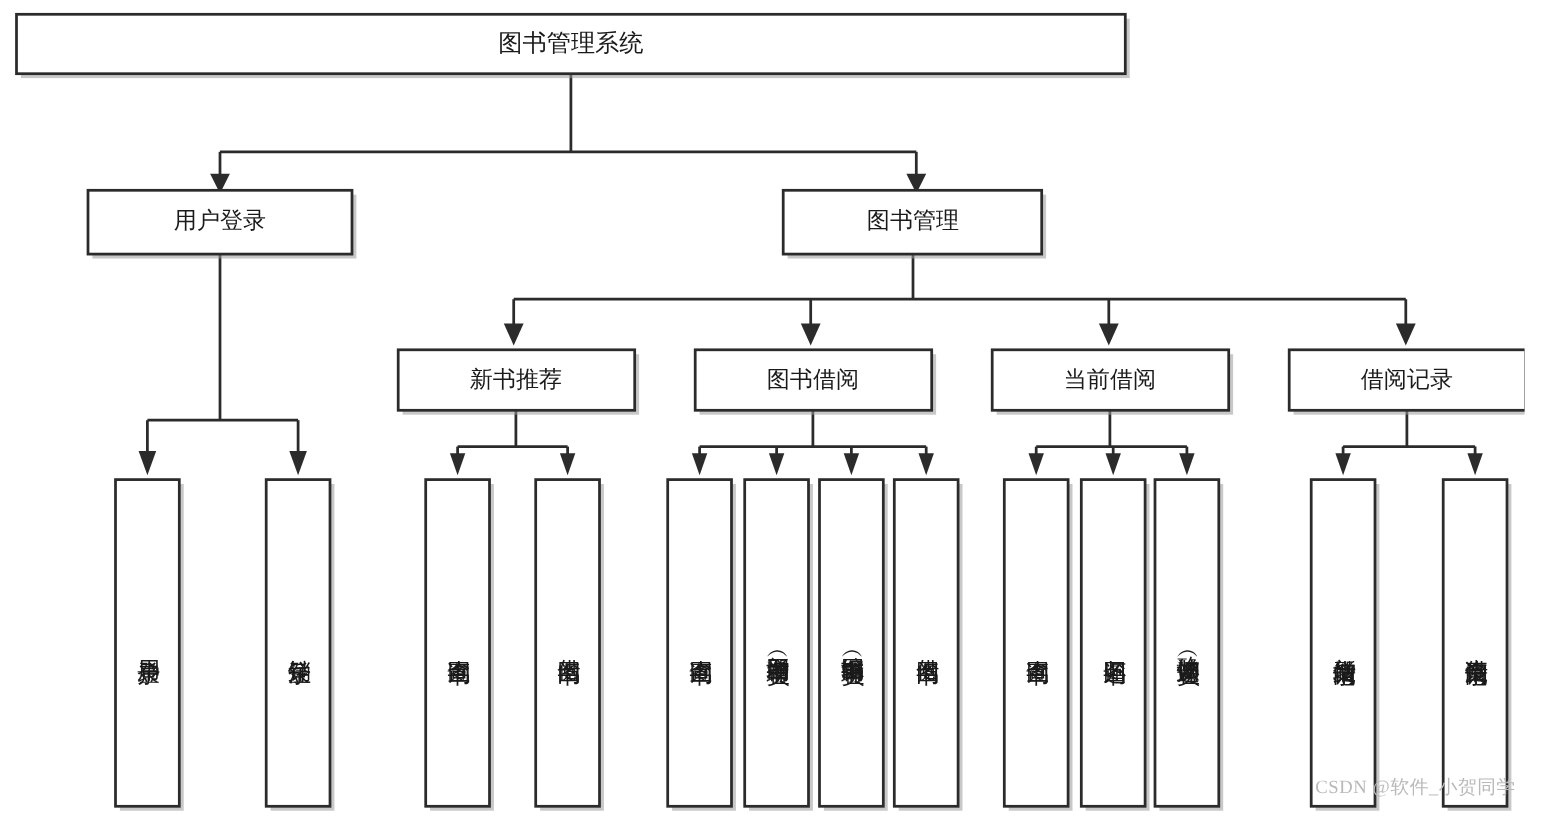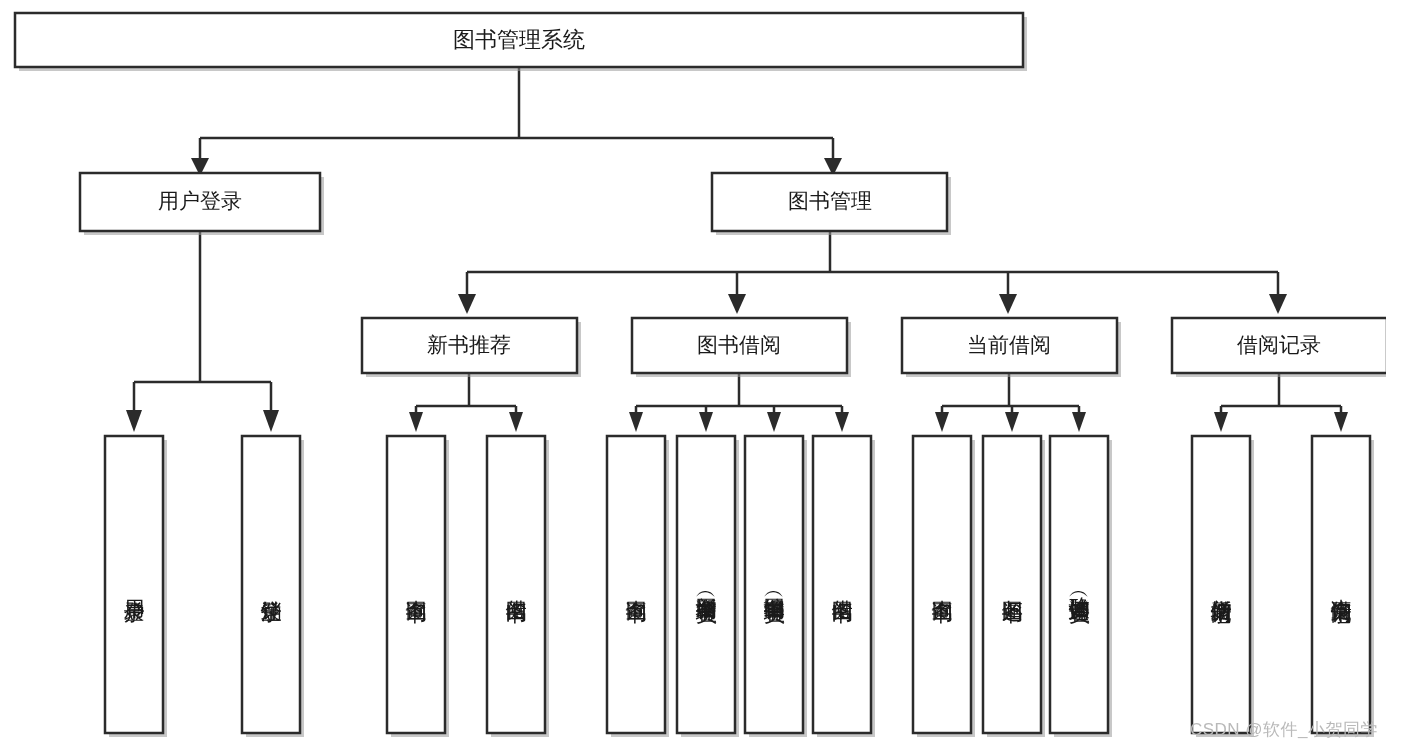--- a/index.html
+++ b/index.html
@@ -65,22 +65,22 @@
     font-size: 21px;
     line-height: 1.08;
     letter-spacing: 1px;
     color: #1a1a1a;
     white-space: nowrap;
     pointer-events: none;
   }
   .watermark {
     position: absolute;
     right: 8px;
-    bottom: 6px;
-    font-family: Liberation Sans, sans-serif;
+    bottom: 20px;
+    font-family: Liberation Serif, serif;
     font-size: 17px;
     color: #b9b9b9;
     letter-spacing: 0.5px;
     white-space: nowrap;
   }
 </style>
 </head>
 <body>
 
 <div id="stage">

